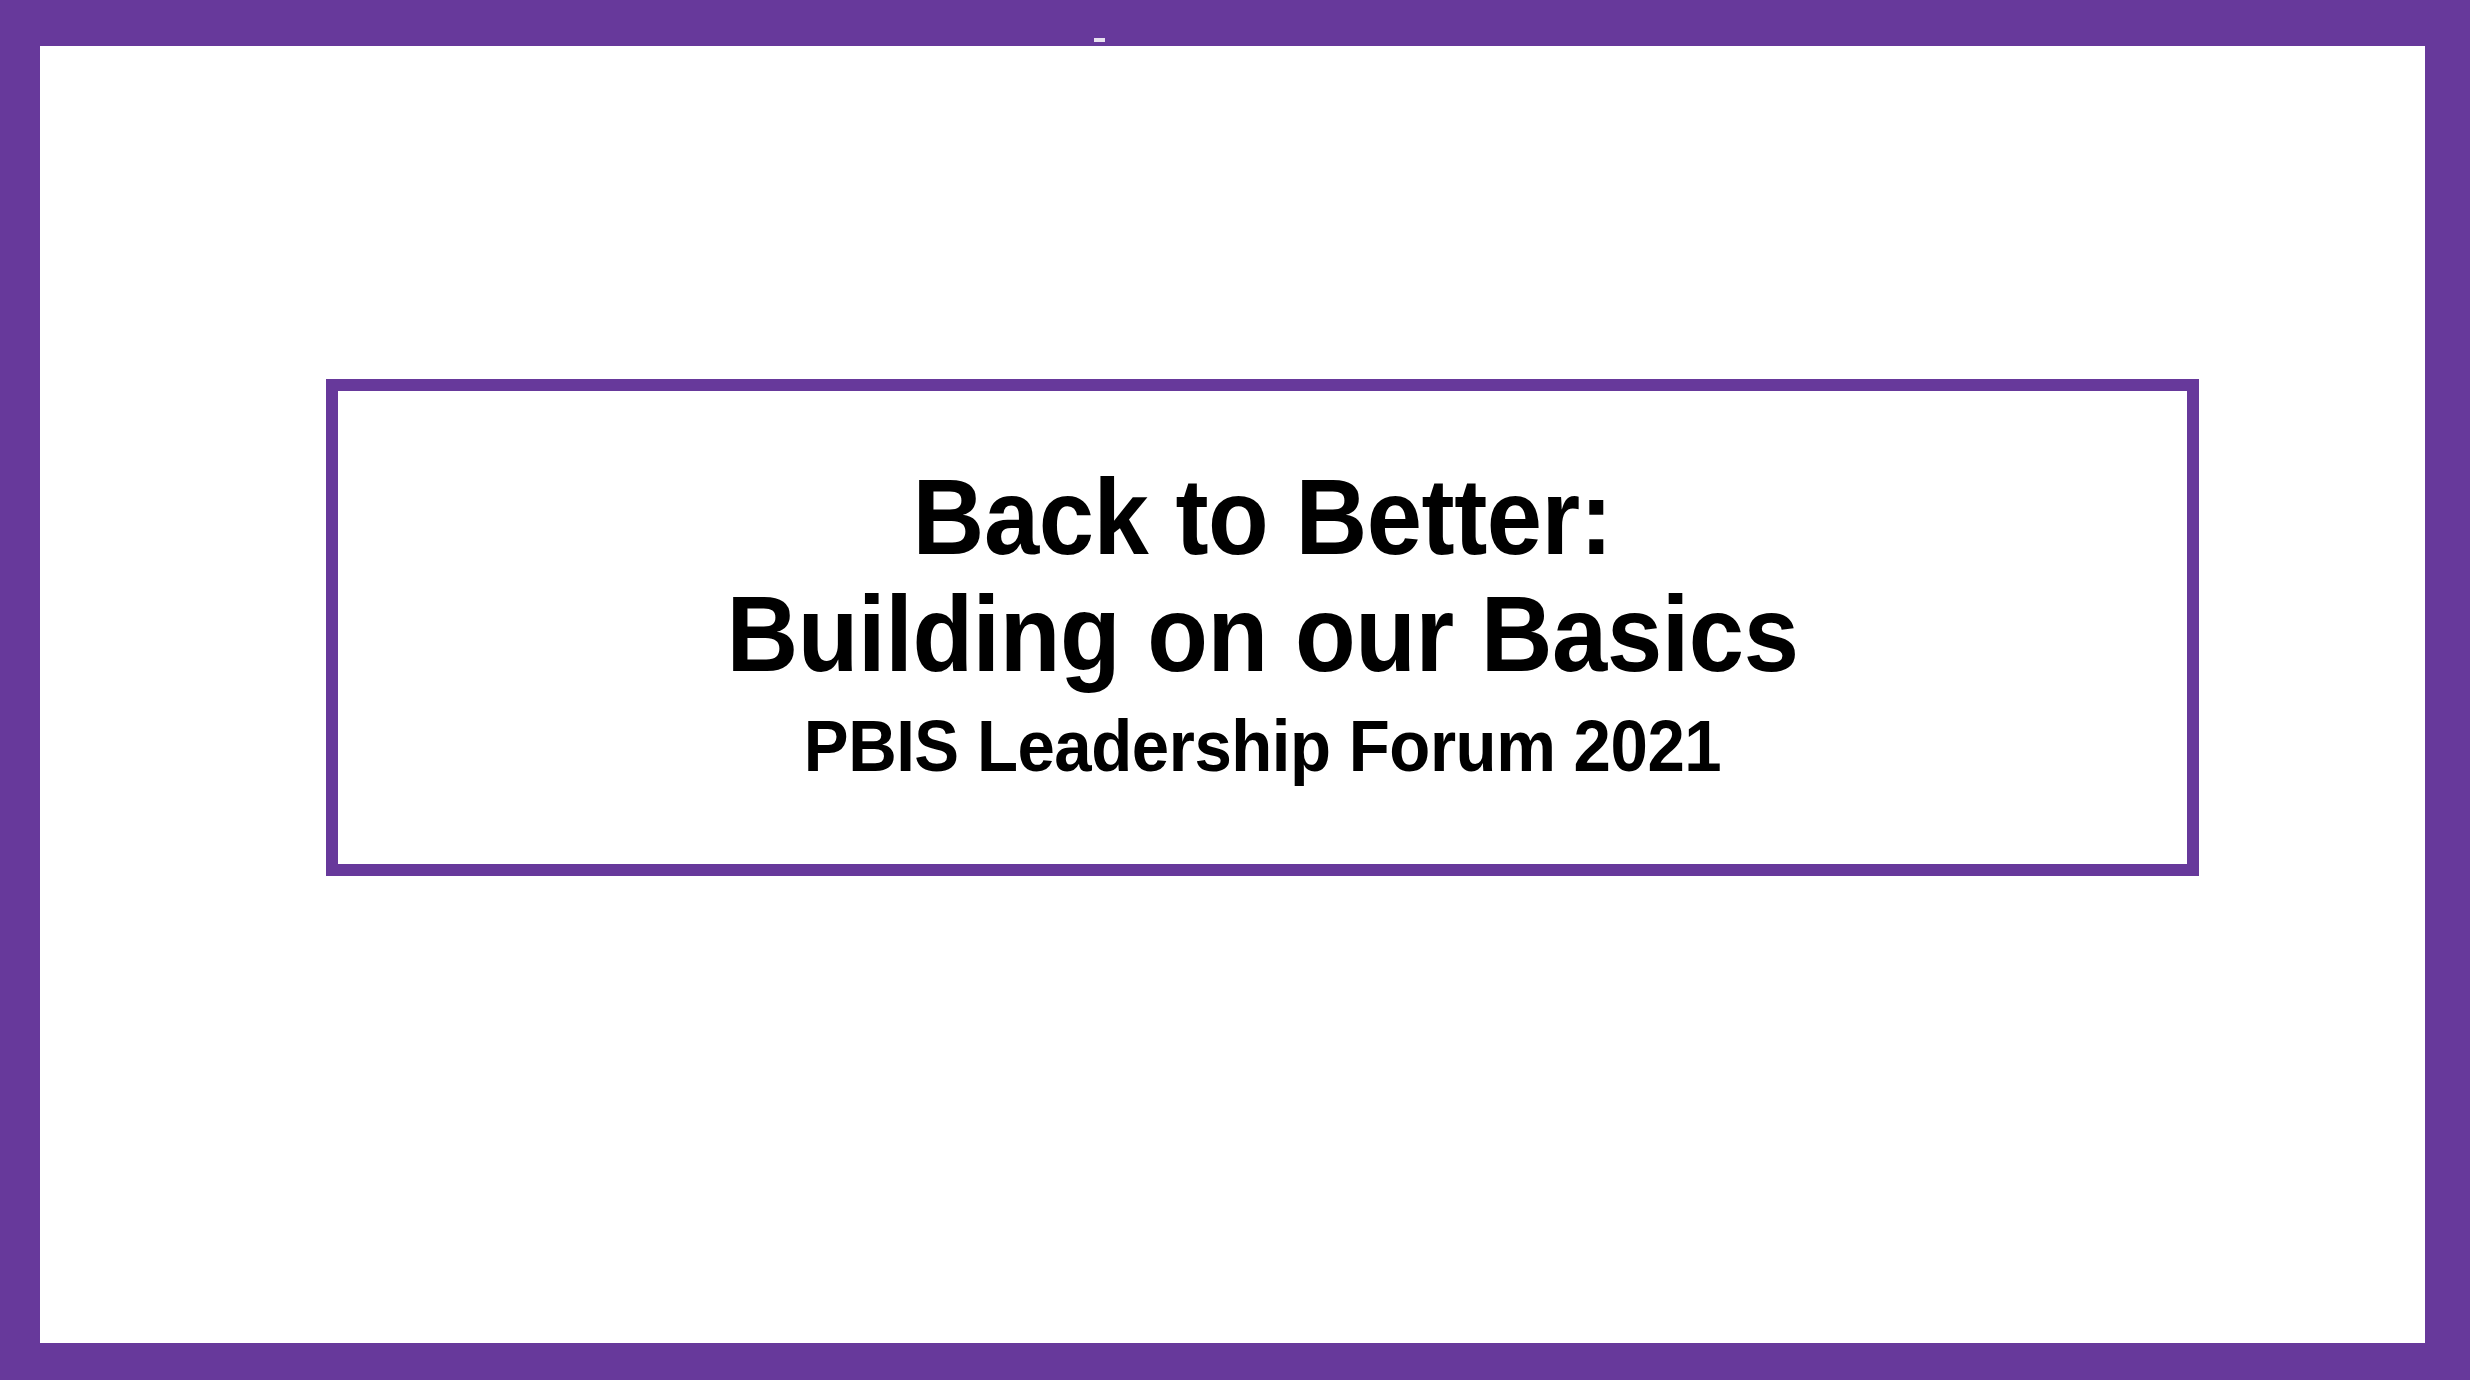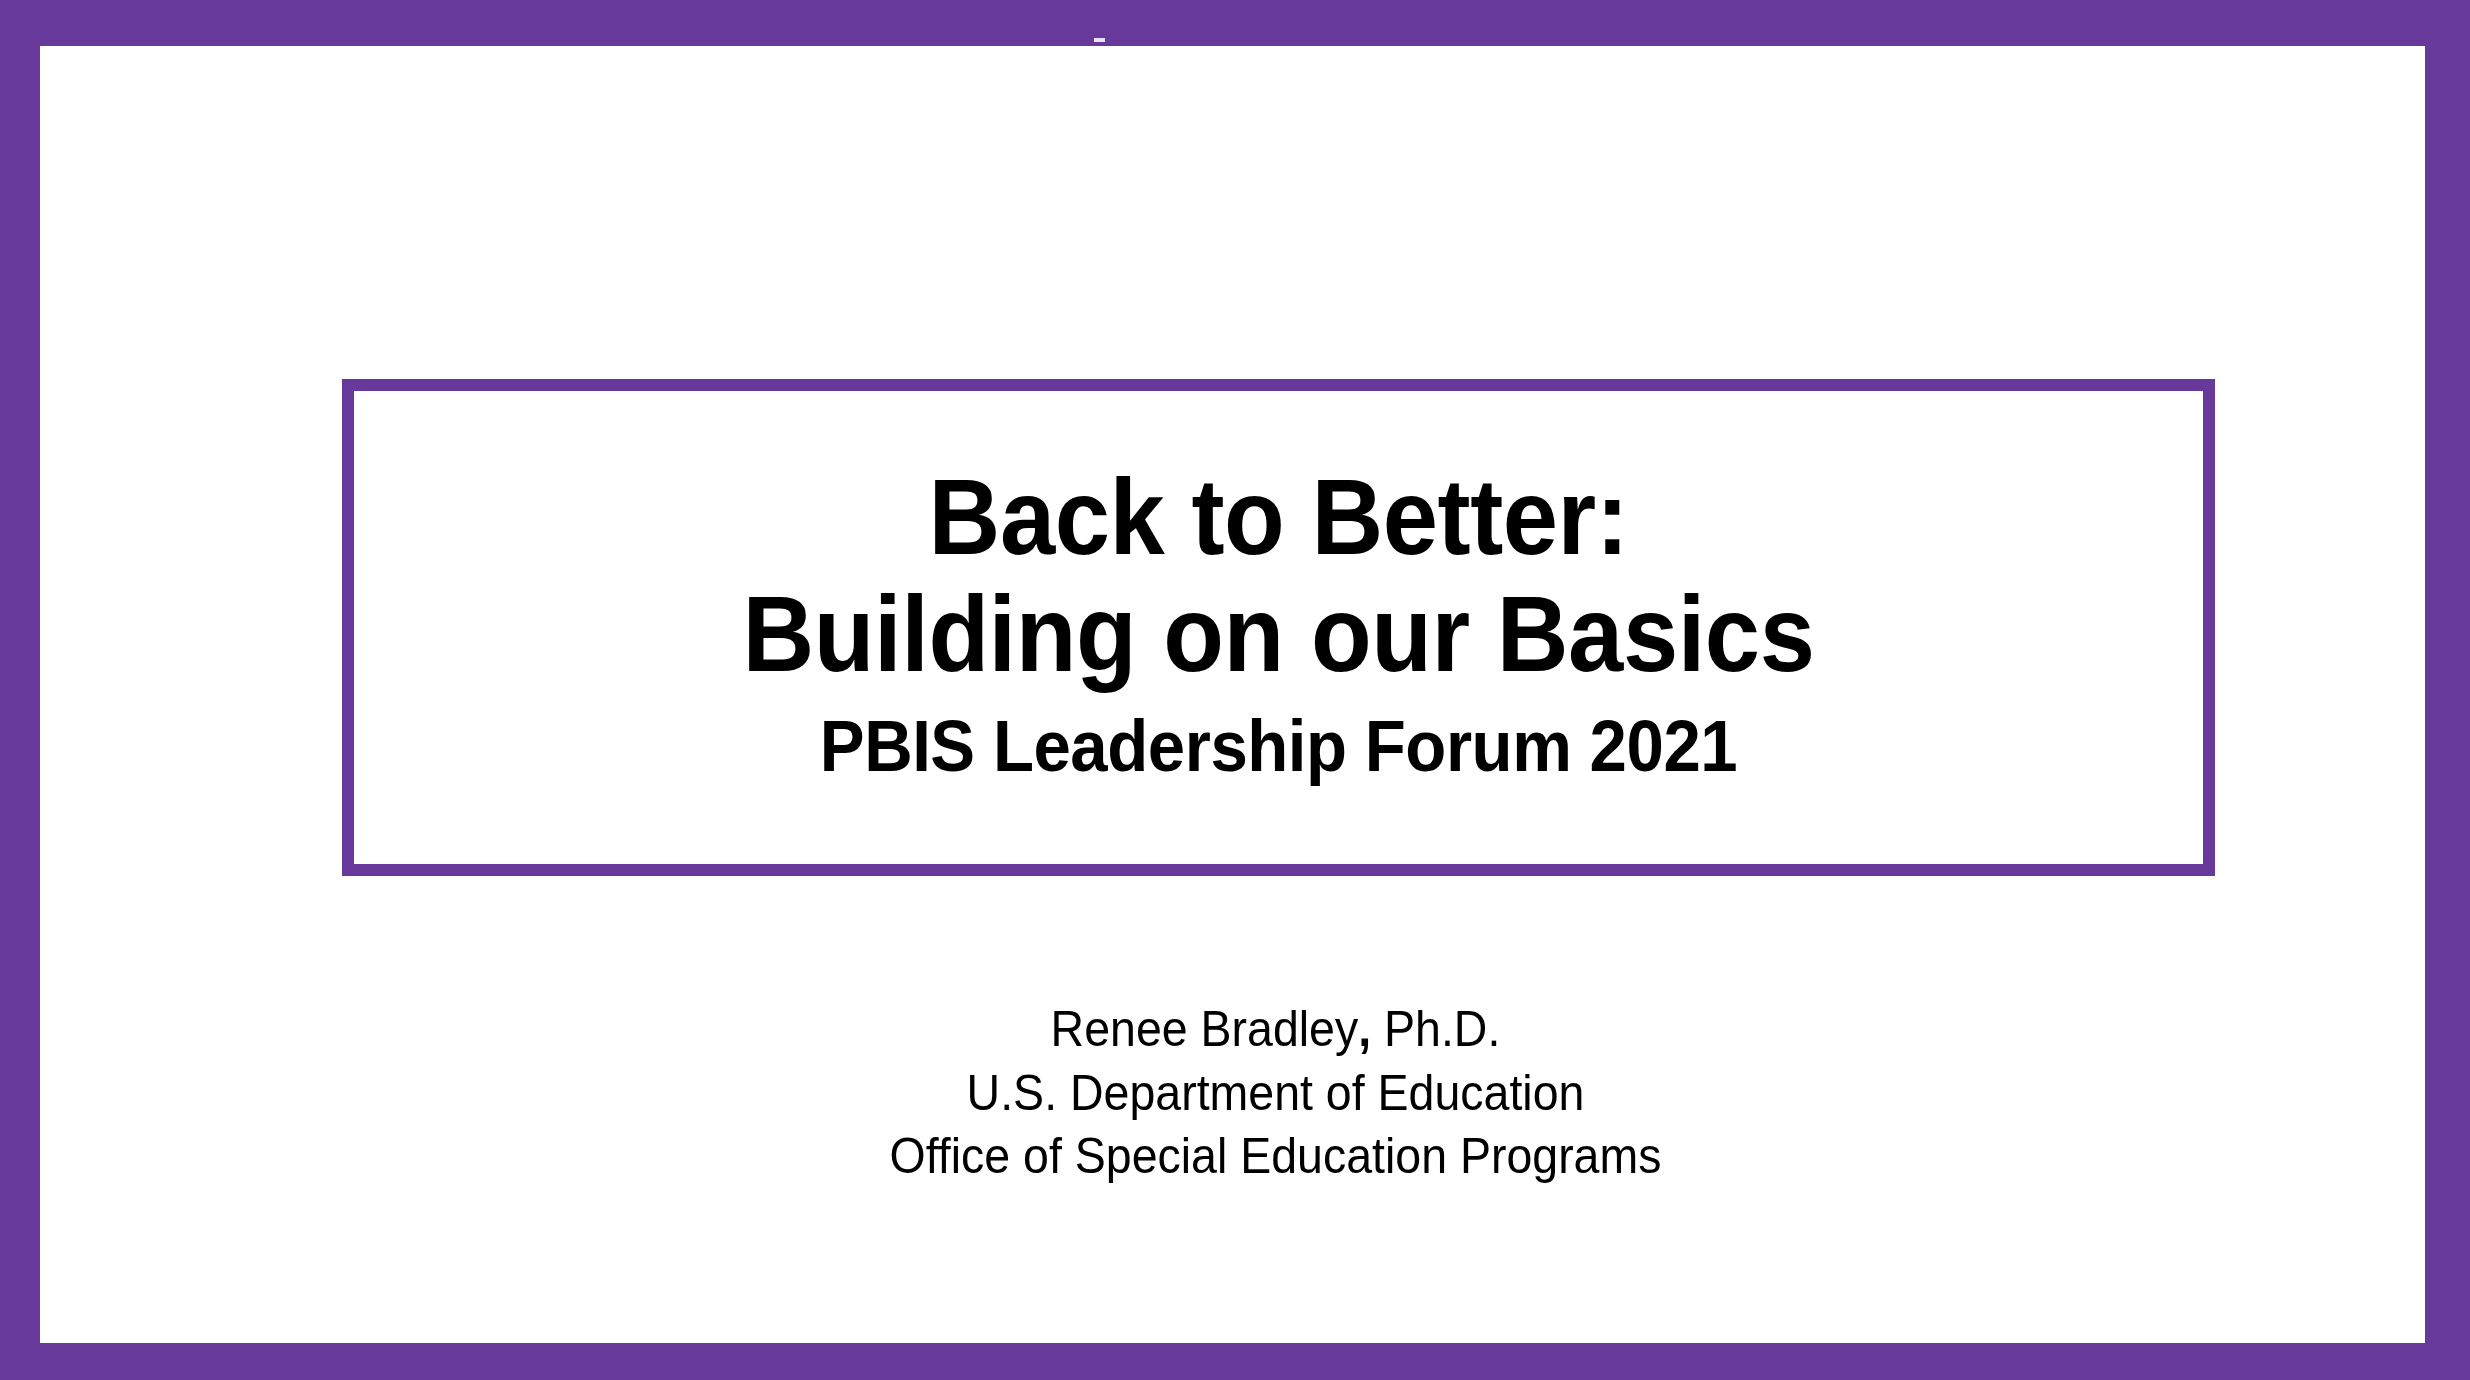--- a/index.html
+++ b/index.html
@@ -41,21 +41,21 @@
     top: 38px;
     width: 11px;
     height: 4px;
     background: #ffffff;
     opacity: 0.85;
   }
 
   
   #title-box {
     position: absolute;
-    left: 302px;
+    left: 286px;
     top: 333px;
     width: 1873px;
     height: 497px;
     border: 12px solid #67399B;
     background: transparent;
     box-sizing: border-box;
     display: flex;
     flex-direction: column;
     align-items: center;
     justify-content: center;
@@ -127,22 +127,15 @@
   <div id="top-notch"></div>
 
   <div id="slide-canvas">
 
     <div id="title-box">
       <span class="title-line" id="title-line-1">Back to Better:</span>
       <span class="title-line" id="title-line-2">Building on our Basics</span>
       <span class="title-line" id="title-line-3">PBIS Leadership Forum 2021</span>
     </div>
 
-    <div id="byline">
-      <span class="byline-line"><span>Renee Bradley</span><span class="bold-comma">,</span><span> Ph.D.</span></span>
-
-      <span class="byline-line">U.S. Department of Education</span>
-
-      <span class="byline-line">Office of Special Education Programs</span>
-    </div>
 
   </div>
 </div>
 
 </body></html>

